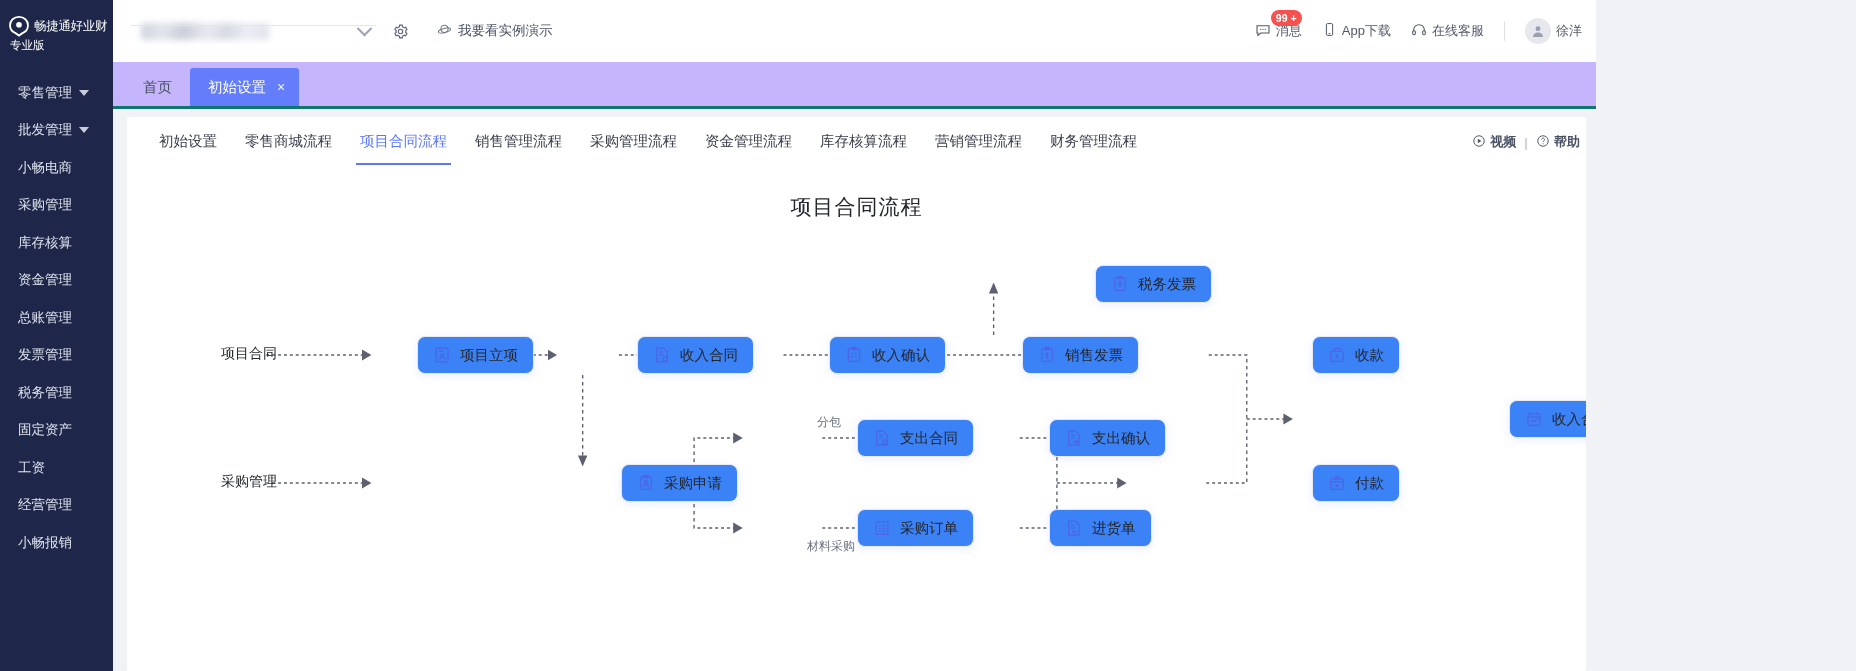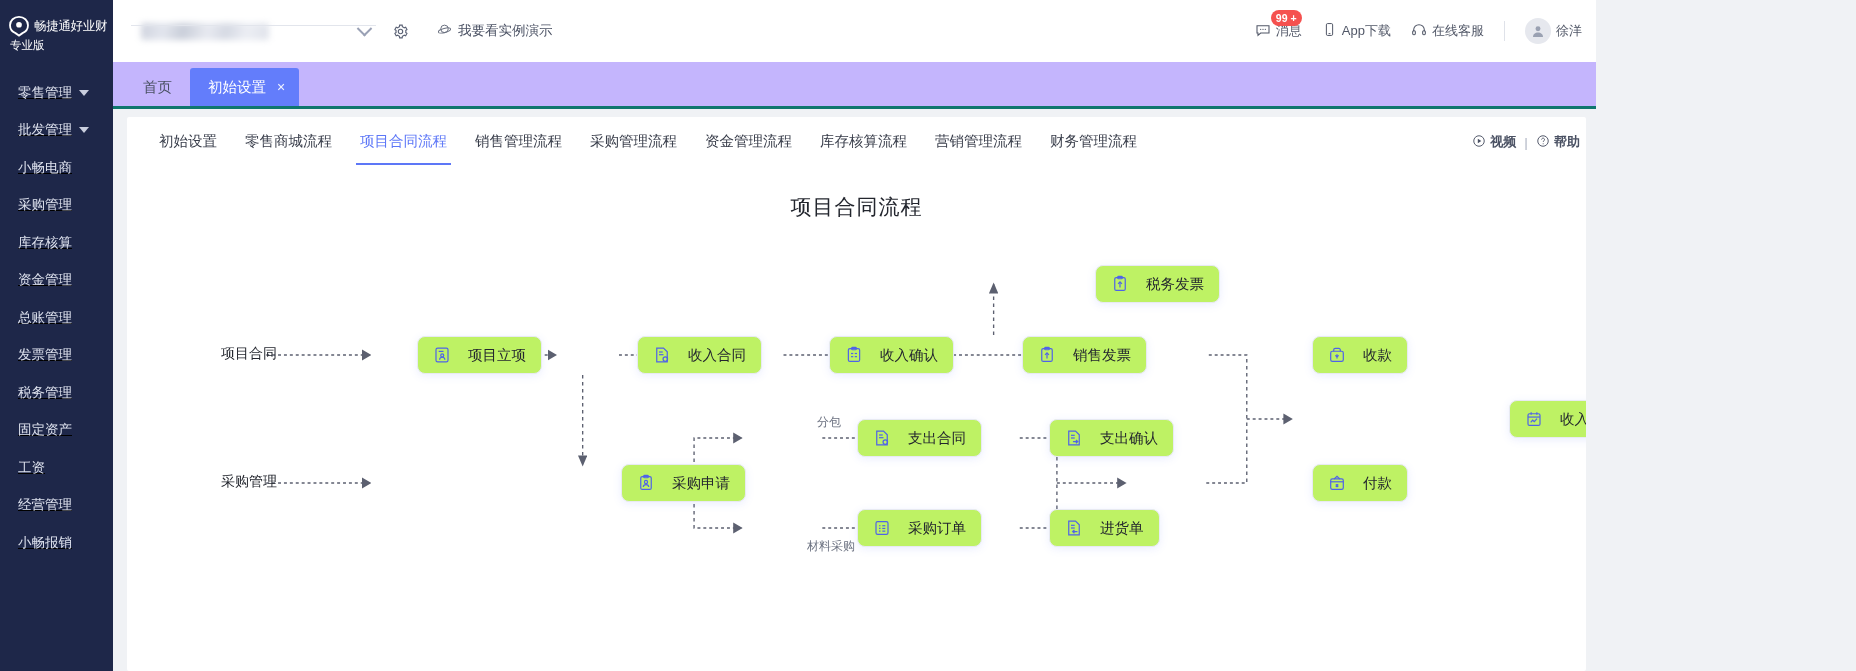--- a/index.html
+++ b/index.html
@@ -24,21 +24,21 @@
     justify-content: center; padding: 6px 0 0 8px;
   }
   .brand-row { display: flex; align-items: center; gap: 4px; }
   .brand-logo { width: 22px; height: 22px; flex: 0 0 22px; }
   .brand-name {
     color: #ffffff; font-size: 12.5px; letter-spacing: -0.3px;
     white-space: nowrap; overflow: hidden;
   }
   .brand-sub { color: #ffffff; font-size: 11.5px; padding-left: 2px; margin-top: 1px; }
 
-  .nav-list { margin-top: 12px; text-decoration: underline; }
+  .nav-list { margin-top: 12px; }
   .nav-item {
     height: 37.5px; display: flex; align-items: center;
     padding-left: 18px; color: #dfe3ef; font-size: 13.5px;
     cursor: pointer; white-space: nowrap;
   }
   .caret {
     width: 0; height: 0; margin-left: 7px;
     border-left: 5px solid transparent;
     border-right: 5px solid transparent;
     border-top: 6px solid #c9cede;
@@ -132,22 +132,22 @@
   .crl-sep { color: #c8ccd6; }
 
   .flow-title {
     text-align: center; font-size: 21px; color: #23262e;
     margin-top: 28px; letter-spacing: 1px;
   }
 
   
   .canvas { position: relative; width: 100%; height: 420px; margin-top: 6px; }
   .node {
-    position: absolute; display: flex; align-items: center; gap: 17px;
-    background: #bef264; border: 1px solid #e8eaf2; border-radius: 8px;
+    position: absolute; display: flex; align-items: center; gap: 9px;
+    background: #3b82f6; border: 1px solid #e8eaf2; border-radius: 8px;
     padding: 0 15px; height: 38px; font-size: 14.5px; color: #23262e;
     box-shadow: 0 2px 9px rgba(99,125,251,.13);
     cursor: pointer; white-space: nowrap;
   }
   .node .ico { display: flex; align-items: center; flex: 0 0 18px; }
   .rowlabel {
     position: absolute; font-size: 14px; color: #23262e; white-space: nowrap;
   }
   .edgelabel {
     position: absolute; font-size: 12px; color: #6b7180; white-space: nowrap;

